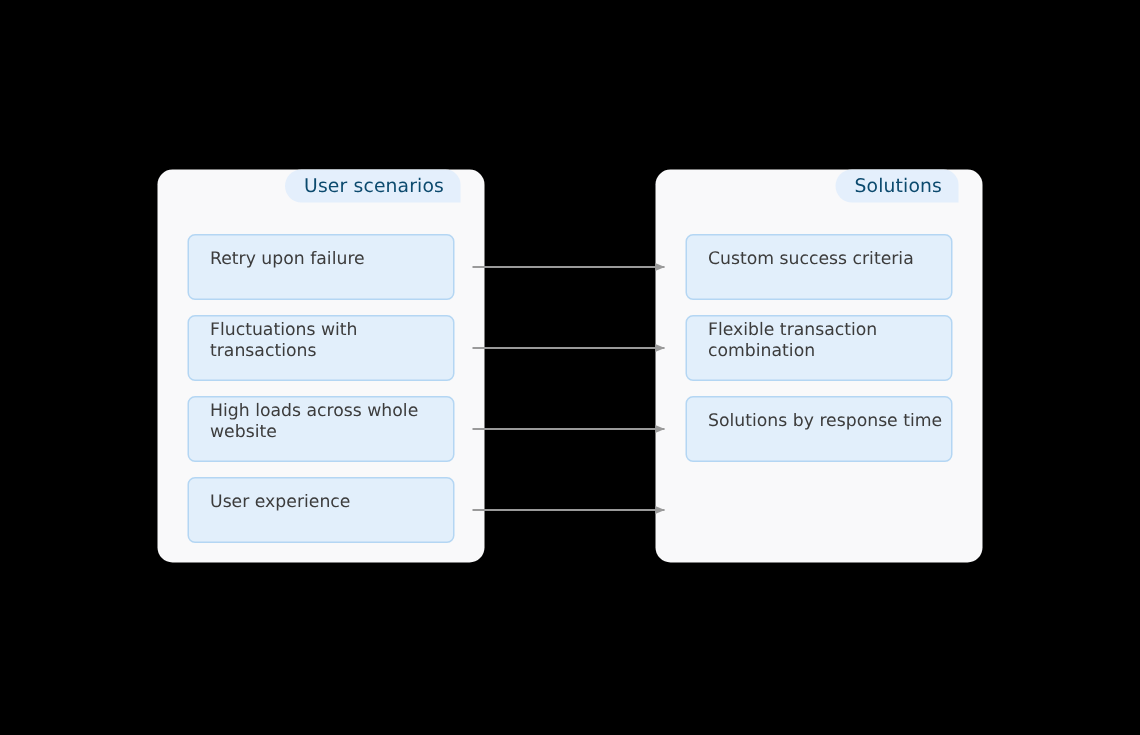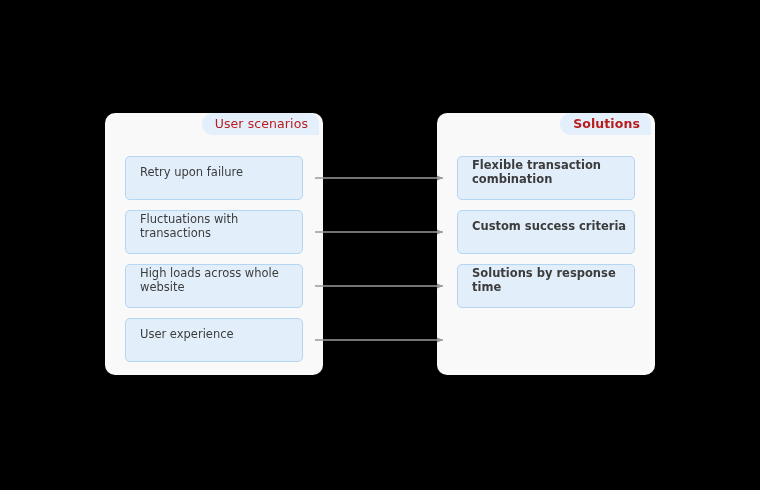--- a/index.html
+++ b/index.html
@@ -33,33 +33,32 @@
     left: 105px;
     top: 113px;
     width: 218px;
     height: 262px;
   }
   #panel-right {
     left: 437px;
     top: 113px;
     width: 218px;
     height: 262px;
-    font-weight: bold;
   }
 
   
   .panel-pill {
     position: absolute;
     top: 0;
-    right: 4px;
+    right: 16px;
     height: 22px;
     line-height: 22px;
     padding: 0 11px 0 13px;
     background: #e4effc;
-    color: #b91c1c;
+    color: #0c4a6e;
     font-size: 12.5px;
     white-space: nowrap;
     border-top-right-radius: 10px;
     border-bottom-left-radius: 11px;
     border-top-left-radius: 11px;
     letter-spacing: 0.1px;
   }
 
   
   .card-stack {
@@ -117,25 +116,25 @@
       <div class="card">
         <span class="card-label">User experience</span>
       </div>
     </div>
   </div>
 
   <div class="panel" id="panel-right">
     <div class="panel-pill">Solutions</div>
     <div class="card-stack">
       <div class="card">
+        <span class="card-label">Custom success criteria</span>
+      </div>
+      <div class="card">
         <span class="card-label">Flexible transaction
 combination</span>
-      </div>
-      <div class="card">
-        <span class="card-label">Custom success criteria</span>
       </div>
       <div class="card">
         <span class="card-label">Solutions by response time</span>
       </div>
     </div>
   </div>
 
   <svg id="connectors" viewBox="0 0 760 490">
     <defs>
       <marker id="arrowhead" markerWidth="7" markerHeight="7" refX="6.2" refY="3" orient="auto" markerUnits="userSpaceOnUse">

